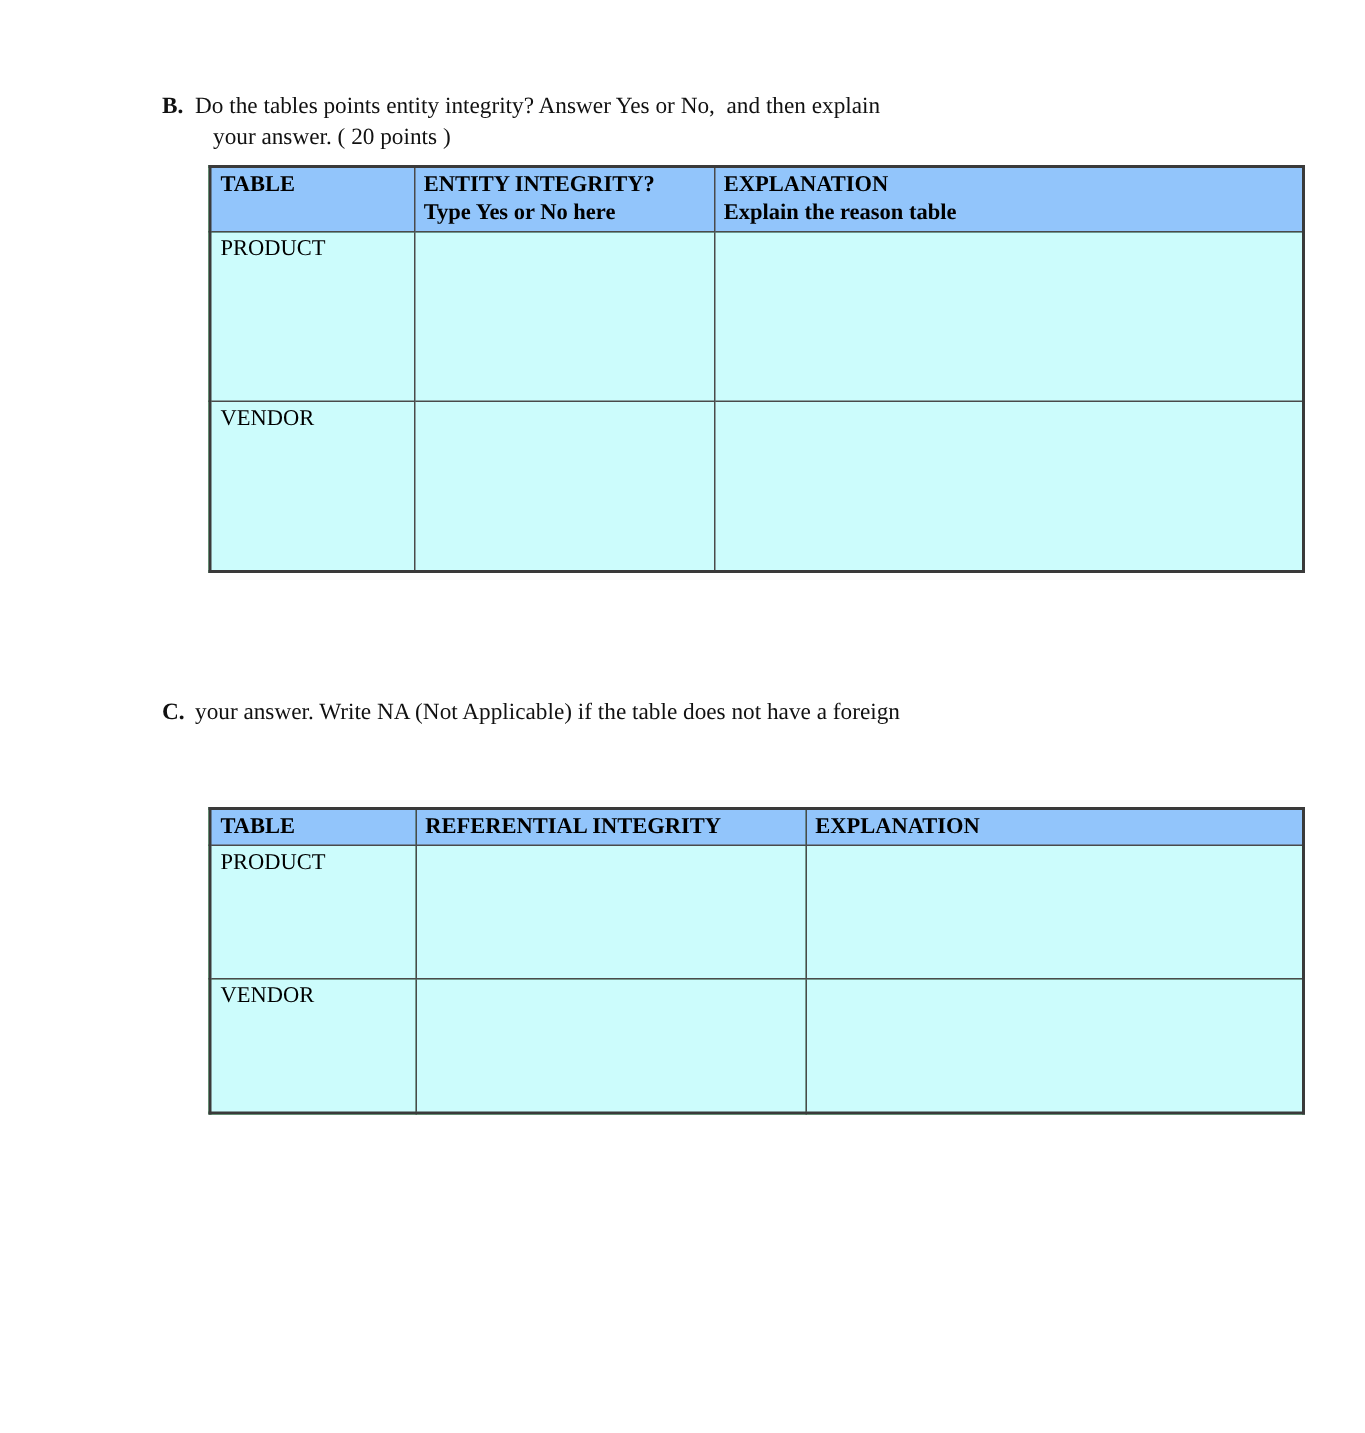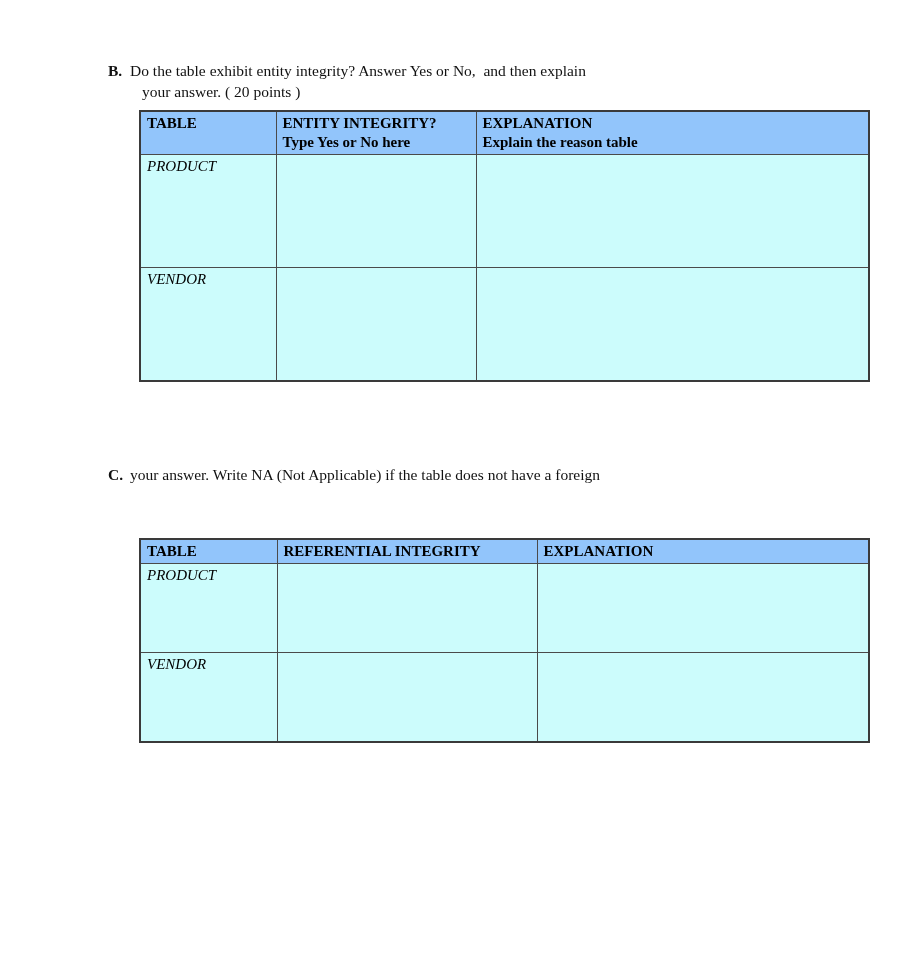--- a/index.html
+++ b/index.html
@@ -79,21 +79,20 @@
     text-align: left;
   }
   .grid-table th {
     background: #92C5FB;
     font-weight: bold;
     font-size: 15px;
   }
   .grid-table td {
     background: #CCFCFC;
     font-weight: normal;
-    font-style: italic;
   }
   .hdr-sub {
     display: block;
     font-weight: bold;
   }
   .cell-answer {
     
   }
 
   #table-entity-integrity {
@@ -119,21 +118,21 @@
   #table-referential-integrity .row-vendor  td { height: 84px; }
 </style>
 </head>
 <body>
 
 <div class="page">
 
   <div class="question" id="question-b">
     <span class="q-letter">B.</span>
     <div class="q-body">
-      <div class="q-line"><span>Do the table exhibit </span><b class="em">entity integrity</b><span>? Answer Yes or No,  and then explain</span></div>
+      <div class="q-line"><span>Do the tables points </span><b class="em">entity integrity</b><span>? Answer Yes or No,  and then explain</span></div>
       <div class="q-line indent">your answer. ( 20 points )</div>
     </div>
   </div>
 
   <table class="grid-table" id="table-entity-integrity">
     <colgroup>
       <col class="col-table">
       <col class="col-answer">
       <col class="col-explain">
     </colgroup>

